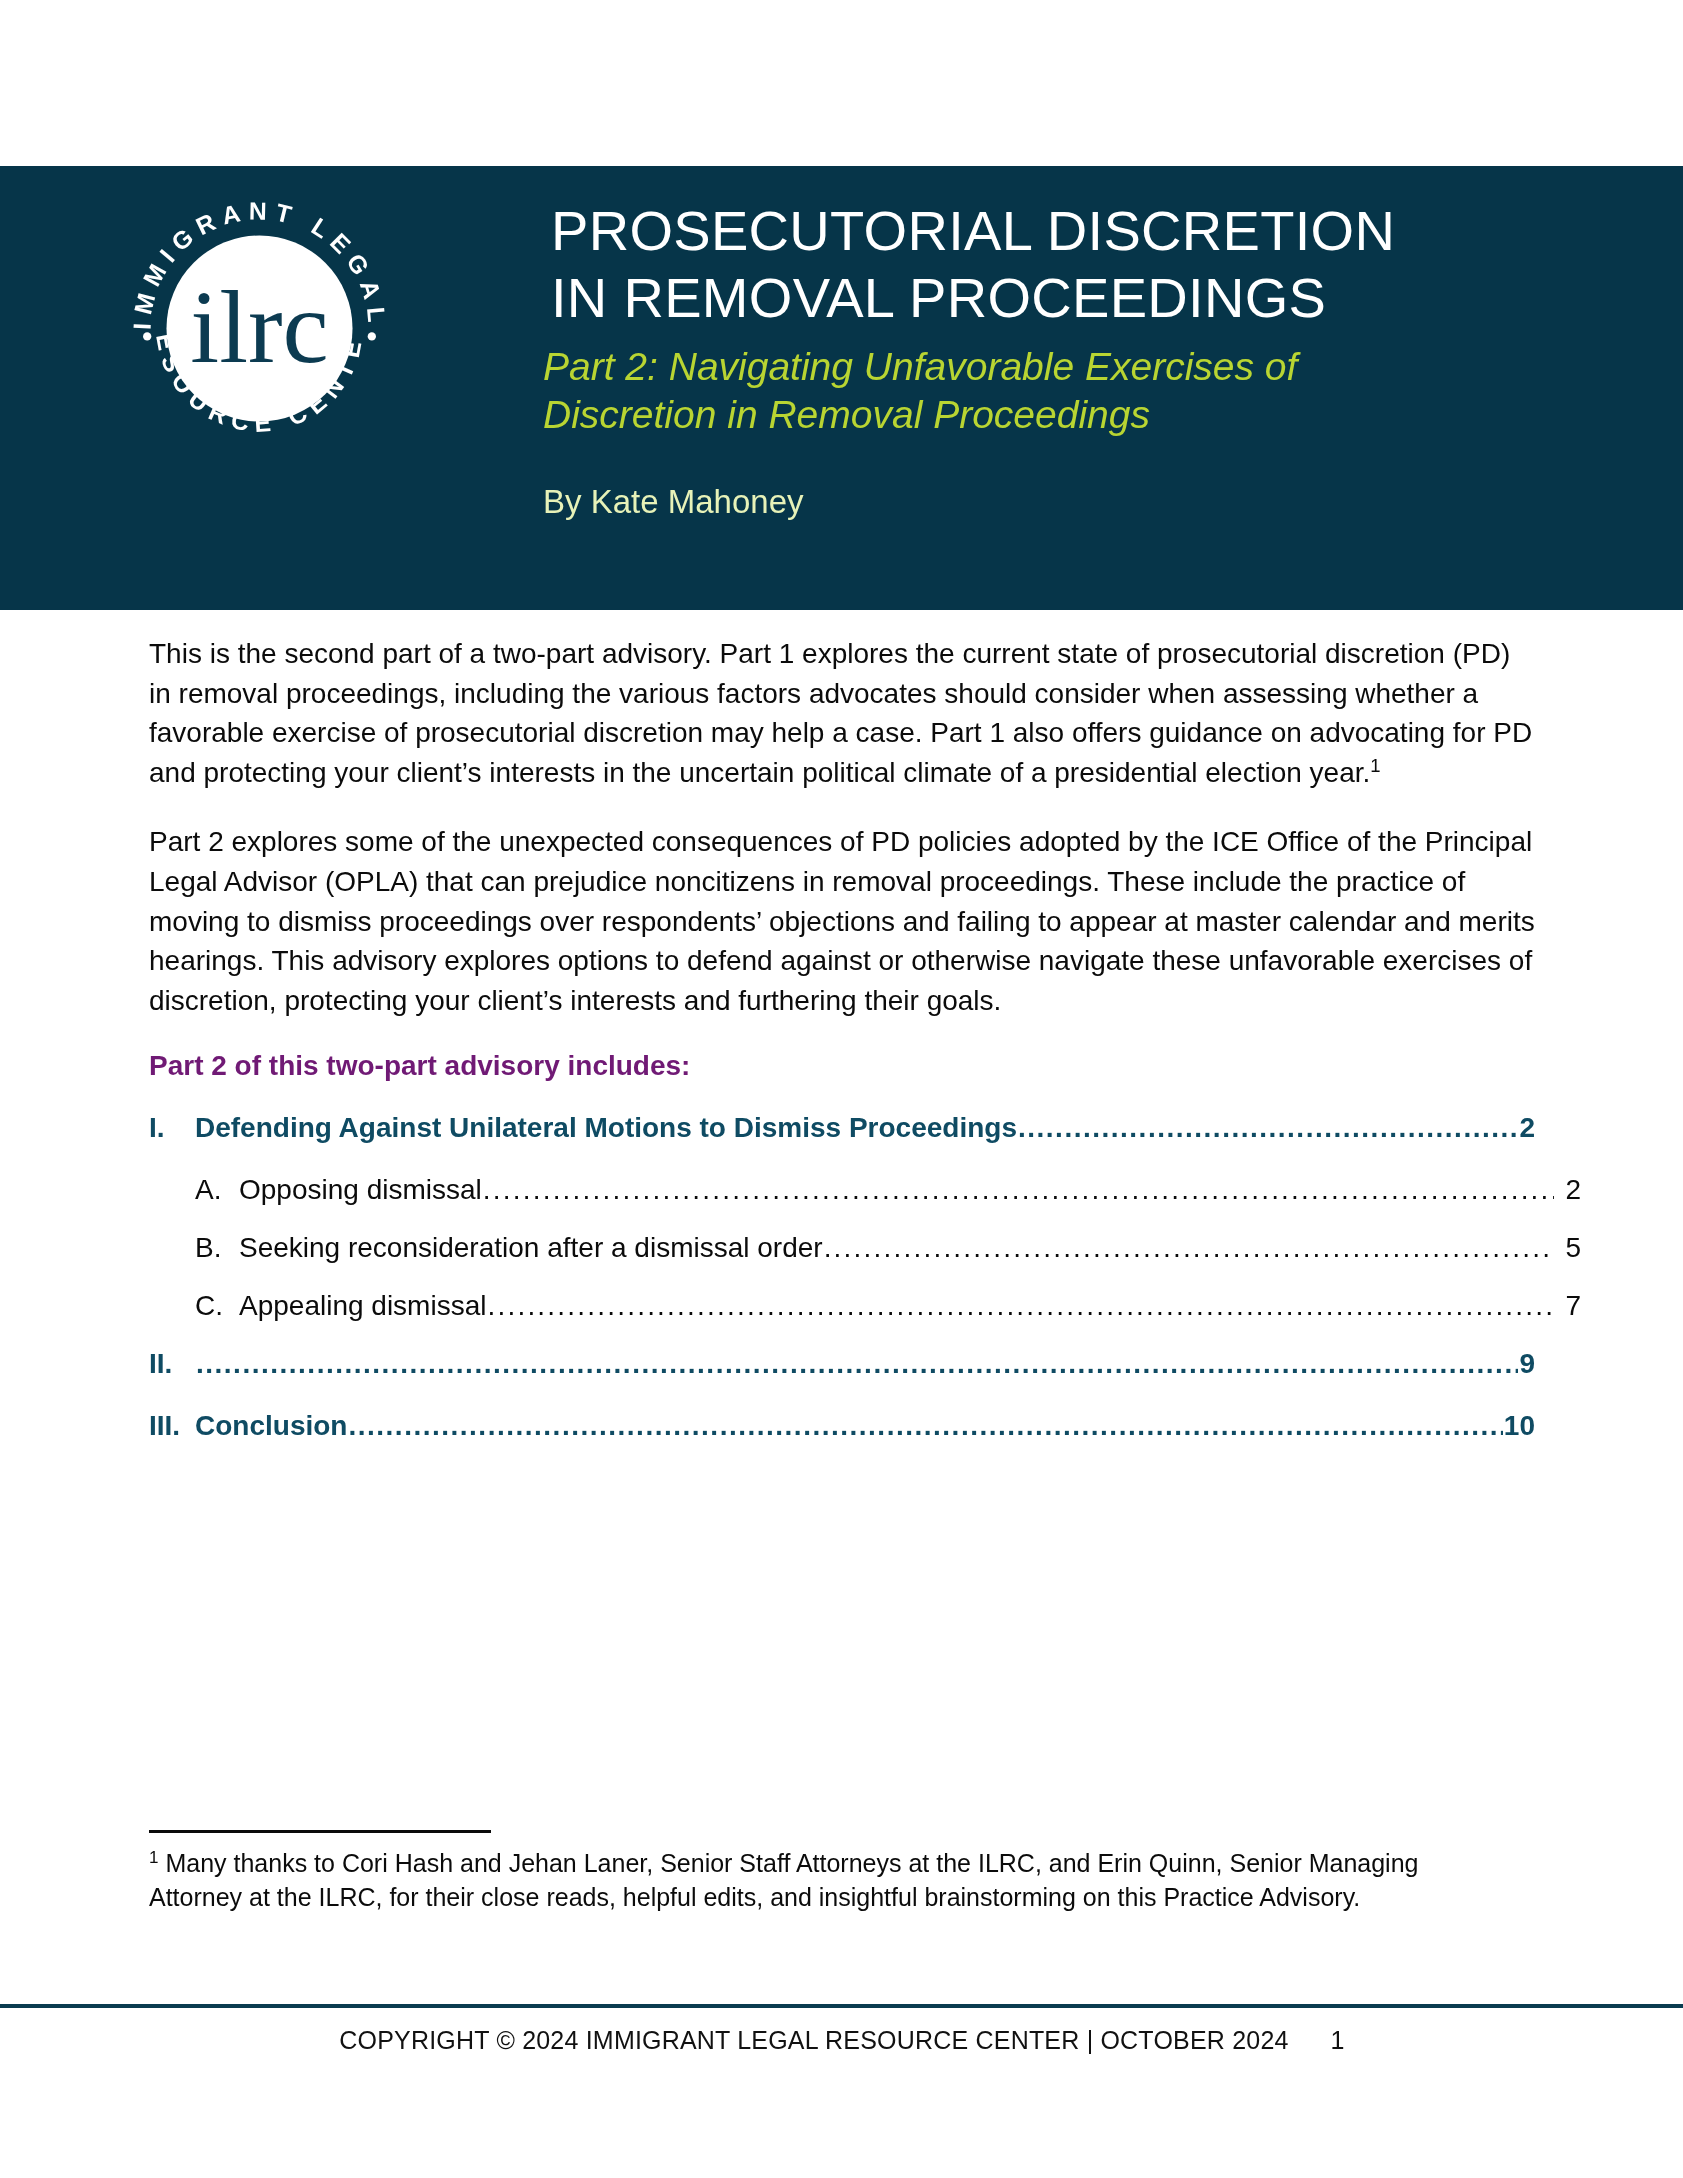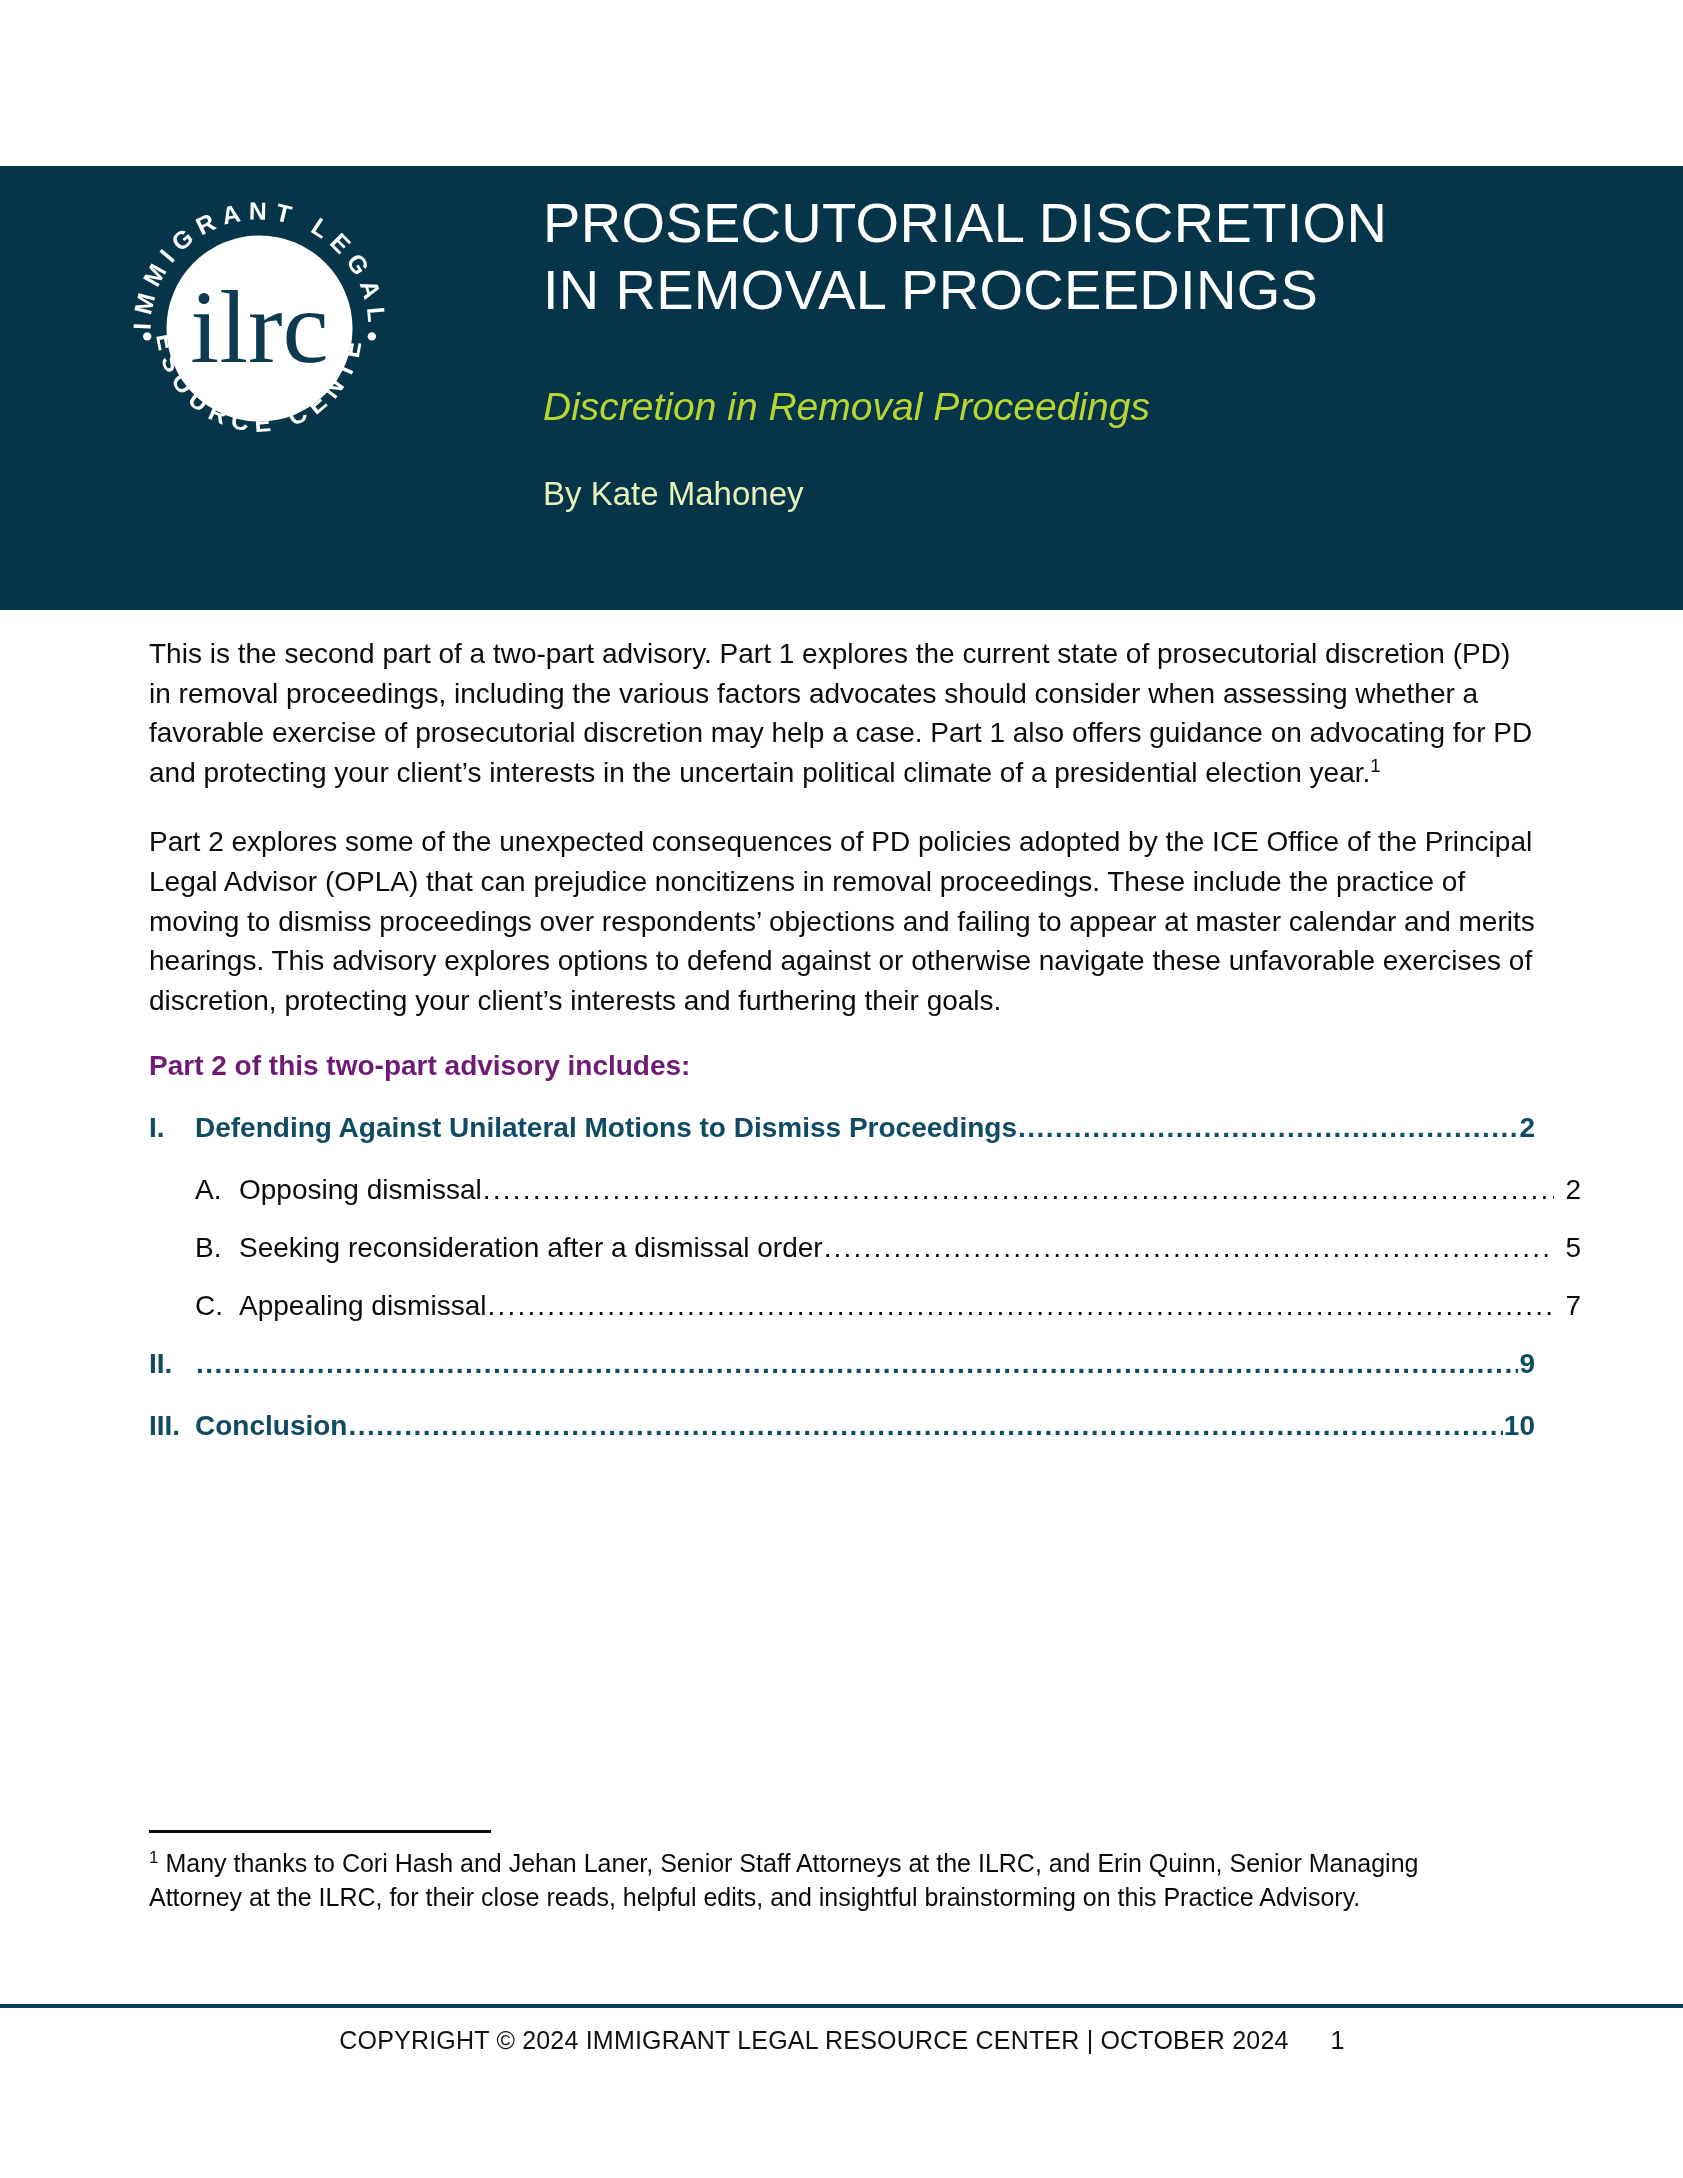--- a/index.html
+++ b/index.html
@@ -59,21 +59,21 @@
     left: 543px;
     top: 190px;
     width: 1000px;
   }
   .doc-title {
     font-size: 56px;
     line-height: 1.19;
     color: #ffffff;
     font-weight: normal;
     letter-spacing: 0.3px;
-    margin: 0;
+    margin: 8px;
     font-stretch: condensed;
   }
   .doc-subtitle {
     margin: 12px 0 0 0;
     font-size: 39px;
     line-height: 1.23;
     color: #b9d532;
     font-style: italic;
     font-weight: normal;
   }
@@ -238,21 +238,21 @@
       <text x="144" y="178" text-anchor="middle" fill="#0c3b51" font-family="Liberation Serif, serif" font-size="105">ilrc</text>
     </svg>
   </div>
 
   <div class="banner-text">
     <h1 class="doc-title">
       <span>PROSECUTORIAL DISCRETION</span><br>
       <span>IN REMOVAL PROCEEDINGS</span>
     </h1>
     <div class="doc-subtitle">
-      <br>
+      <span>Part 2: Navigating Unfavorable Exercises of</span><br>
       <span>Discretion in Removal Proceedings</span>
     </div>
     <div class="doc-author">By Kate Mahoney</div>
   </div>
 
   <div class="content">
 
     <p class="body-para"><span>This is the second part of a two-part advisory. Part 1 explores the current state of prosecutorial discretion (PD) in removal proceedings, including the various factors advocates should consider when assessing whether a favorable exercise of prosecutorial discretion may help a case. Part 1 also offers guidance on advocating for PD and protecting your client’s interests in the uncertain political climate of a presidential election year.</span><sup>1</sup></p>
 
     <p class="body-para">Part 2 explores some of the unexpected consequences of PD policies adopted by the ICE Office of the Principal Legal Advisor (OPLA) that can prejudice noncitizens in removal proceedings. These include the practice of moving to dismiss proceedings over respondents’ objections and failing to appear at master calendar and merits hearings. This advisory explores options to defend against or otherwise navigate these unfavorable exercises of discretion, protecting your client’s interests and furthering their goals.</p>

